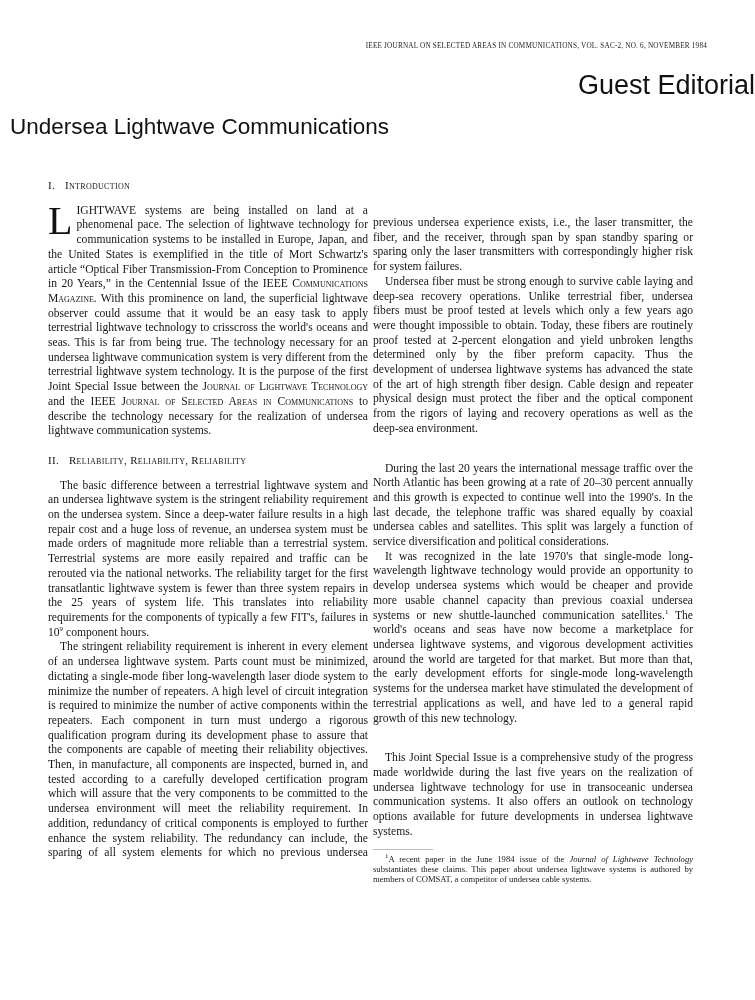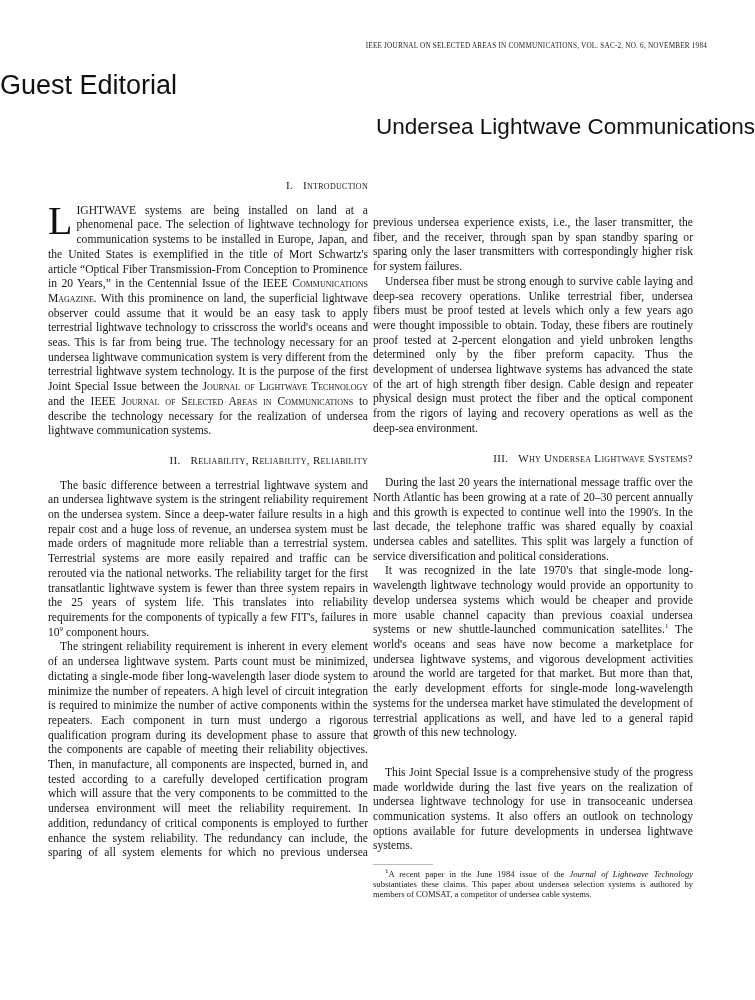--- a/index.html
+++ b/index.html
@@ -7,40 +7,40 @@
       width: 755px; height: 1000px; overflow: hidden; position: relative;
       font-family: "Liberation Serif", "DejaVu Serif", serif;
       color: #161616;
     }
     .running-head {
       position: absolute; top: 42px; right: 48px;
       font-size: 7.2px; letter-spacing: 0.2px; text-transform: uppercase;
       font-family: Liberation Serif, serif; color: #222;
     }
     .title {
-      position: absolute; top: 70px; left: 0; width: 755px; text-align: left;
+      position: absolute; top: 70px; left: 0; width: 755px; text-align: right;
       font-family: "Liberation Sans", "DejaVu Sans", sans-serif;
       font-size: 27px; color: #111; margin: 0; font-weight: normal;
     }
     .subtitle {
-      position: absolute; top: 114px; left: 0; width: 755px; text-align: right;
+      position: absolute; top: 114px; left: 0; width: 755px; text-align: left;
       font-family: "Liberation Sans", "DejaVu Sans", sans-serif;
       font-size: 22.5px; color: #111; margin: 0; font-weight: normal;
       padding-left: 10px; box-sizing: border-box;
     }
     .col {
       position: absolute; top: 178px; width: 320px;
       font-size: 11.6px; line-height: 14.7px; text-align: justify;
     }
     .col.left { left: 48px; }
     .col.right { left: 373px; top: 180px; }
     .col p { margin: 0; text-indent: 12px; }
     .col p.noindent { text-indent: 0; margin-top: 36px; }
     .section-heading {
-      text-align: right; font-size: 11px; letter-spacing: 0.3px;
+      text-align: left; font-size: 11px; letter-spacing: 0.3px;
       font-variant: small-caps; margin: 0;
     }
     .section-heading .num { margin-right: 10px; }
     .dropcap {
       float: left; font-size: 40px; line-height: 30px; margin: 2px 4px 0 0;
       font-family: "Liberation Serif", serif; color: #111;
     }
     .intro-first { text-indent: 0 !important; }
     .caps { font-variant: small-caps; }
     .sup { font-size: 7px; vertical-align: super; line-height: 0; }
@@ -72,26 +72,23 @@
   <div class="gap-sm"></div>
   <p><span>The basic difference between a terrestrial lightwave system and an undersea lightwave system is the stringent reliability requirement on the undersea system. Since a deep-water failure results in a high repair cost and a huge loss of revenue, an undersea system must be made orders of magnitude more reliable than a terrestrial system. Terrestrial systems are more easily repaired and traffic can be rerouted via the national networks. The reliability target for the first transatlantic lightwave system is fewer than three system repairs in the 25 years of system life. This translates into reliability requirements for the components of typically a few FIT's, failures in 10</span><span class="sup">9</span><span> component hours.</span></p>
   <p style="max-height:221px; overflow:hidden;">The stringent reliability requirement is inherent in every element of an undersea lightwave system. Parts count must be minimized, dictating a single-mode fiber long-wavelength laser diode system to minimize the number of repeaters. A high level of circuit integration is required to minimize the number of active components within the repeaters. Each component in turn must undergo a rigorous qualification program during its development phase to assure that the components are capable of meeting their reliability objectives. Then, in manufacture, all components are inspected, burned in, and tested according to a carefully developed certification program which will assure that the very components to be committed to the undersea environment will meet the reliability requirement. In addition, redundancy of critical components is employed to further enhance the system reliability. The redundancy can include, the sparing of all system elements for which no previous undersea experience exists, i.e., the laser transmitter, the fiber, and the receiver, through span by span standby sparing or sparing only the laser transmitters with correspondingly higher risk for system failures.</p>
 </div>
 
 <div class="col right">
   <p class="noindent">previous undersea experience exists, i.e., the laser transmitter, the fiber, and the receiver, through span by span standby sparing or sparing only the laser transmitters with correspondingly higher risk for system failures.</p>
   <p>Undersea fiber must be strong enough to survive cable laying and deep-sea recovery operations. Unlike terrestrial fiber, undersea fibers must be proof tested at levels which only a few years ago were thought impossible to obtain. Today, these fibers are routinely proof tested at 2-percent elongation and yield unbroken lengths determined only by the fiber preform capacity. Thus the development of undersea lightwave systems has advanced the state of the art of high strength fiber design. Cable design and repeater physical design must protect the fiber and the optical component from the rigors of laying and recovery operations as well as the deep-sea environment.</p>
 
   <div class="gap-md"></div>
-  <div class="section-heading">
-    <span class="num">III.</span><span>Why Undersea Lightwave Systems?</span>
-  </div>
   <div class="gap-sm"></div>
   <p>During the last 20 years the international message traffic over the North Atlantic has been growing at a rate of 20–30 percent annually and this growth is expected to continue well into the 1990's. In the last decade, the telephone traffic was shared equally by coaxial undersea cables and satellites. This split was largely a function of service diversification and political considerations.</p>
   <p><span>It was recognized in the late 1970's that single-mode long-wavelength lightwave technology would provide an opportunity to develop undersea systems which would be cheaper and provide more usable channel capacity than previous coaxial undersea systems or new shuttle-launched communication satellites.</span><span class="sup">1</span><span> The world's oceans and seas have now become a marketplace for undersea lightwave systems, and vigorous development activities around the world are targeted for that market. But more than that, the early development efforts for single-mode long-wavelength systems for the undersea market have stimulated the development of terrestrial applications as well, and have led to a general rapid growth of this new technology.</span></p>
 
   <div class="gap-md"></div>
   <div class="gap-sm"></div>
   <p>This Joint Special Issue is a comprehensive study of the progress made worldwide during the last five years on the realization of undersea lightwave technology for use in transoceanic undersea communication systems. It also offers an outlook on technology options available for future developments in undersea lightwave systems.</p>
 
   <div class="footnote-rule"></div>
-  <p class="footnote"><span class="sup">1</span><span>A recent paper in the June 1984 issue of the </span><i>Journal of Lightwave Technology</i><span> substantiates these claims. This paper about undersea selection systems is authored by members of COMSAT, a competitor of undersea cable systems.</span></p>
+  <p class="footnote"><span class="sup">1</span><span>A recent paper in the June 1984 issue of the </span><i>Journal of Lightwave Technology</i><span> substantiates these claims. This paper about undersea lightwave systems is authored by members of COMSAT, a competitor of undersea cable systems.</span></p>
 </div>
 
 </body></html>

